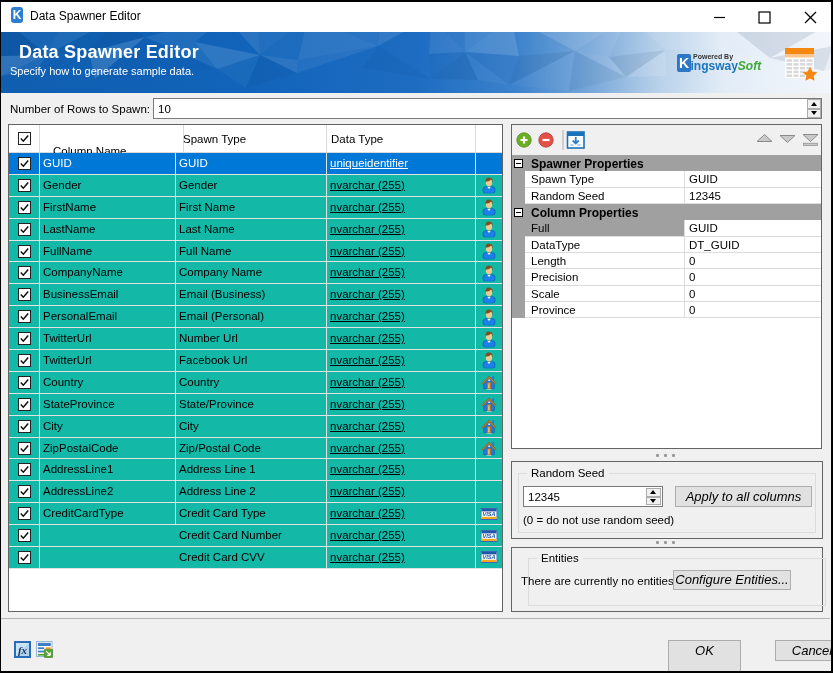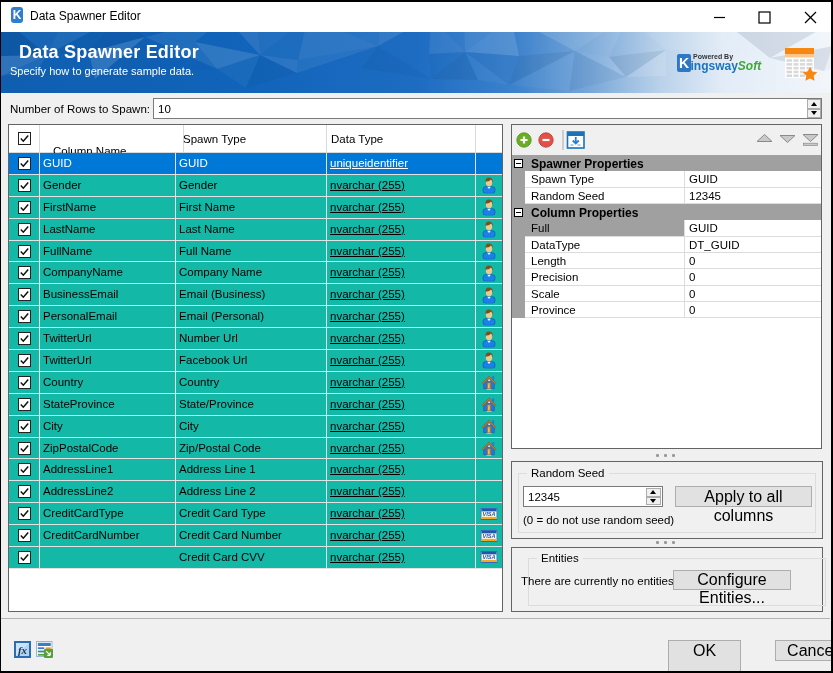--- a/index.html
+++ b/index.html
@@ -70,22 +70,22 @@
 .plabel { position:absolute; left:13px; top:0; width:159px; height:100%; border-bottom:1px solid #dcdcdc;
   font-size:11.5px; padding:2px 0 0 6px; color:#000; }
 .plabel.gsel { background:#a0a0a0; }
 .pval { position:absolute; left:172px; top:0; width:137px; height:100%; border-bottom:1px solid #dcdcdc;
   border-left:1px solid #dcdcdc; font-size:11.5px; padding:2px 0 0 4px; color:#000; }
 
 
 .gpanel { background:#f0f0f0; border:1px solid #646464; }
 .gbox { position:absolute; border:1px solid #dcdcdc; }
 .gbox .cap { position:absolute; left:8px; top:-7px; background:#f0f0f0; padding:0 4px; font-size:11.5px; }
-.btn { position:absolute; background:#e1e1e1; border:1px solid #adadad; font-size:16px; color:#000;
-  text-align:center; }
+.btn { position:absolute; background:#e1e1e1; border:1px solid #adadad; font-size:13px; color:#000;
+  text-align:center;font-style:italic; }
 
 
 .dots { position:absolute; width:22px; height:3px; }
 .dots i { position:absolute; top:0; width:3px; height:3px; background:#9a9a9a; border-radius:1px; }
 
 #bottombar { left:0; top:618px; width:830px; height:53px; background:#f0f0f0; border-top:1px solid #b4b4b4; }
 </style></head>
 <body>
 <div id="win">
   <div class="edge" style="left:0;top:0;width:833px;height:2px"></div>
@@ -527,21 +527,20 @@
             </svg>
           </div>
         </div>
 <div class="trow">
           <div class="c0">
             <svg class="cb" width="13" height="13" viewBox="0 0 13 13">
               <rect x="0.5" y="0.5" width="12" height="12" fill="#fff" stroke="#222"></rect>
               <path d="M2.8 6.6 L5.3 9.2 L10.2 3.4" stroke="#111" stroke-width="1.5" fill="none"></path>
             </svg>
           </div>
-          <div class="c1">CreditCardNumber</div>
           <div class="c2">Credit Card Number</div>
           <div class="c3">nvarchar (255)</div>
           <div class="c4">
             <svg width="17" height="12" viewBox="0 0 17 12">
               <rect x="0.5" y="0.5" width="16" height="11" fill="#fff" stroke="#3a66b8"></rect>
               <rect x="1" y="1" width="15" height="2.4" fill="#2156a8"></rect>
               <rect x="1" y="8.8" width="15" height="2.2" fill="#f7a823"></rect>
               <text x="8.5" y="7.9" font-size="5.6" font-style="italic" font-weight="bold" fill="#2156a8" text-anchor="middle" font-family="Liberation Sans, sans-serif">VISA</text>
             </svg>
           </div>

